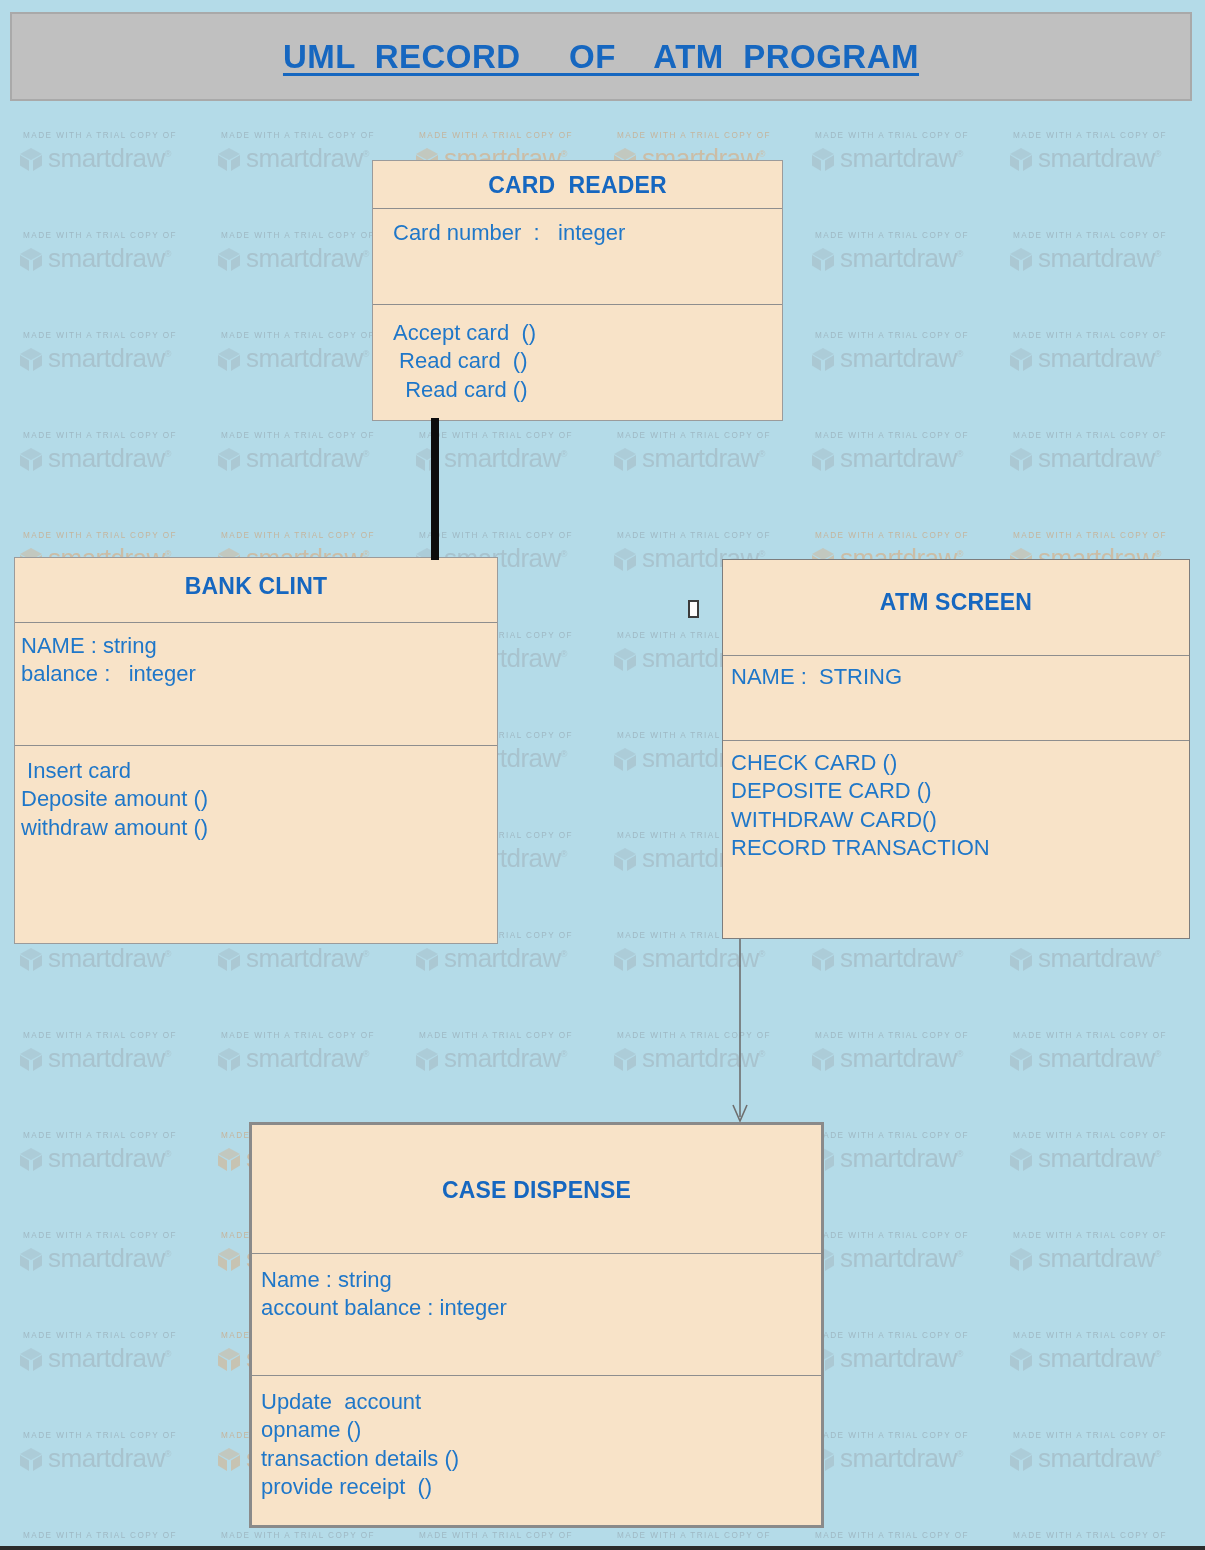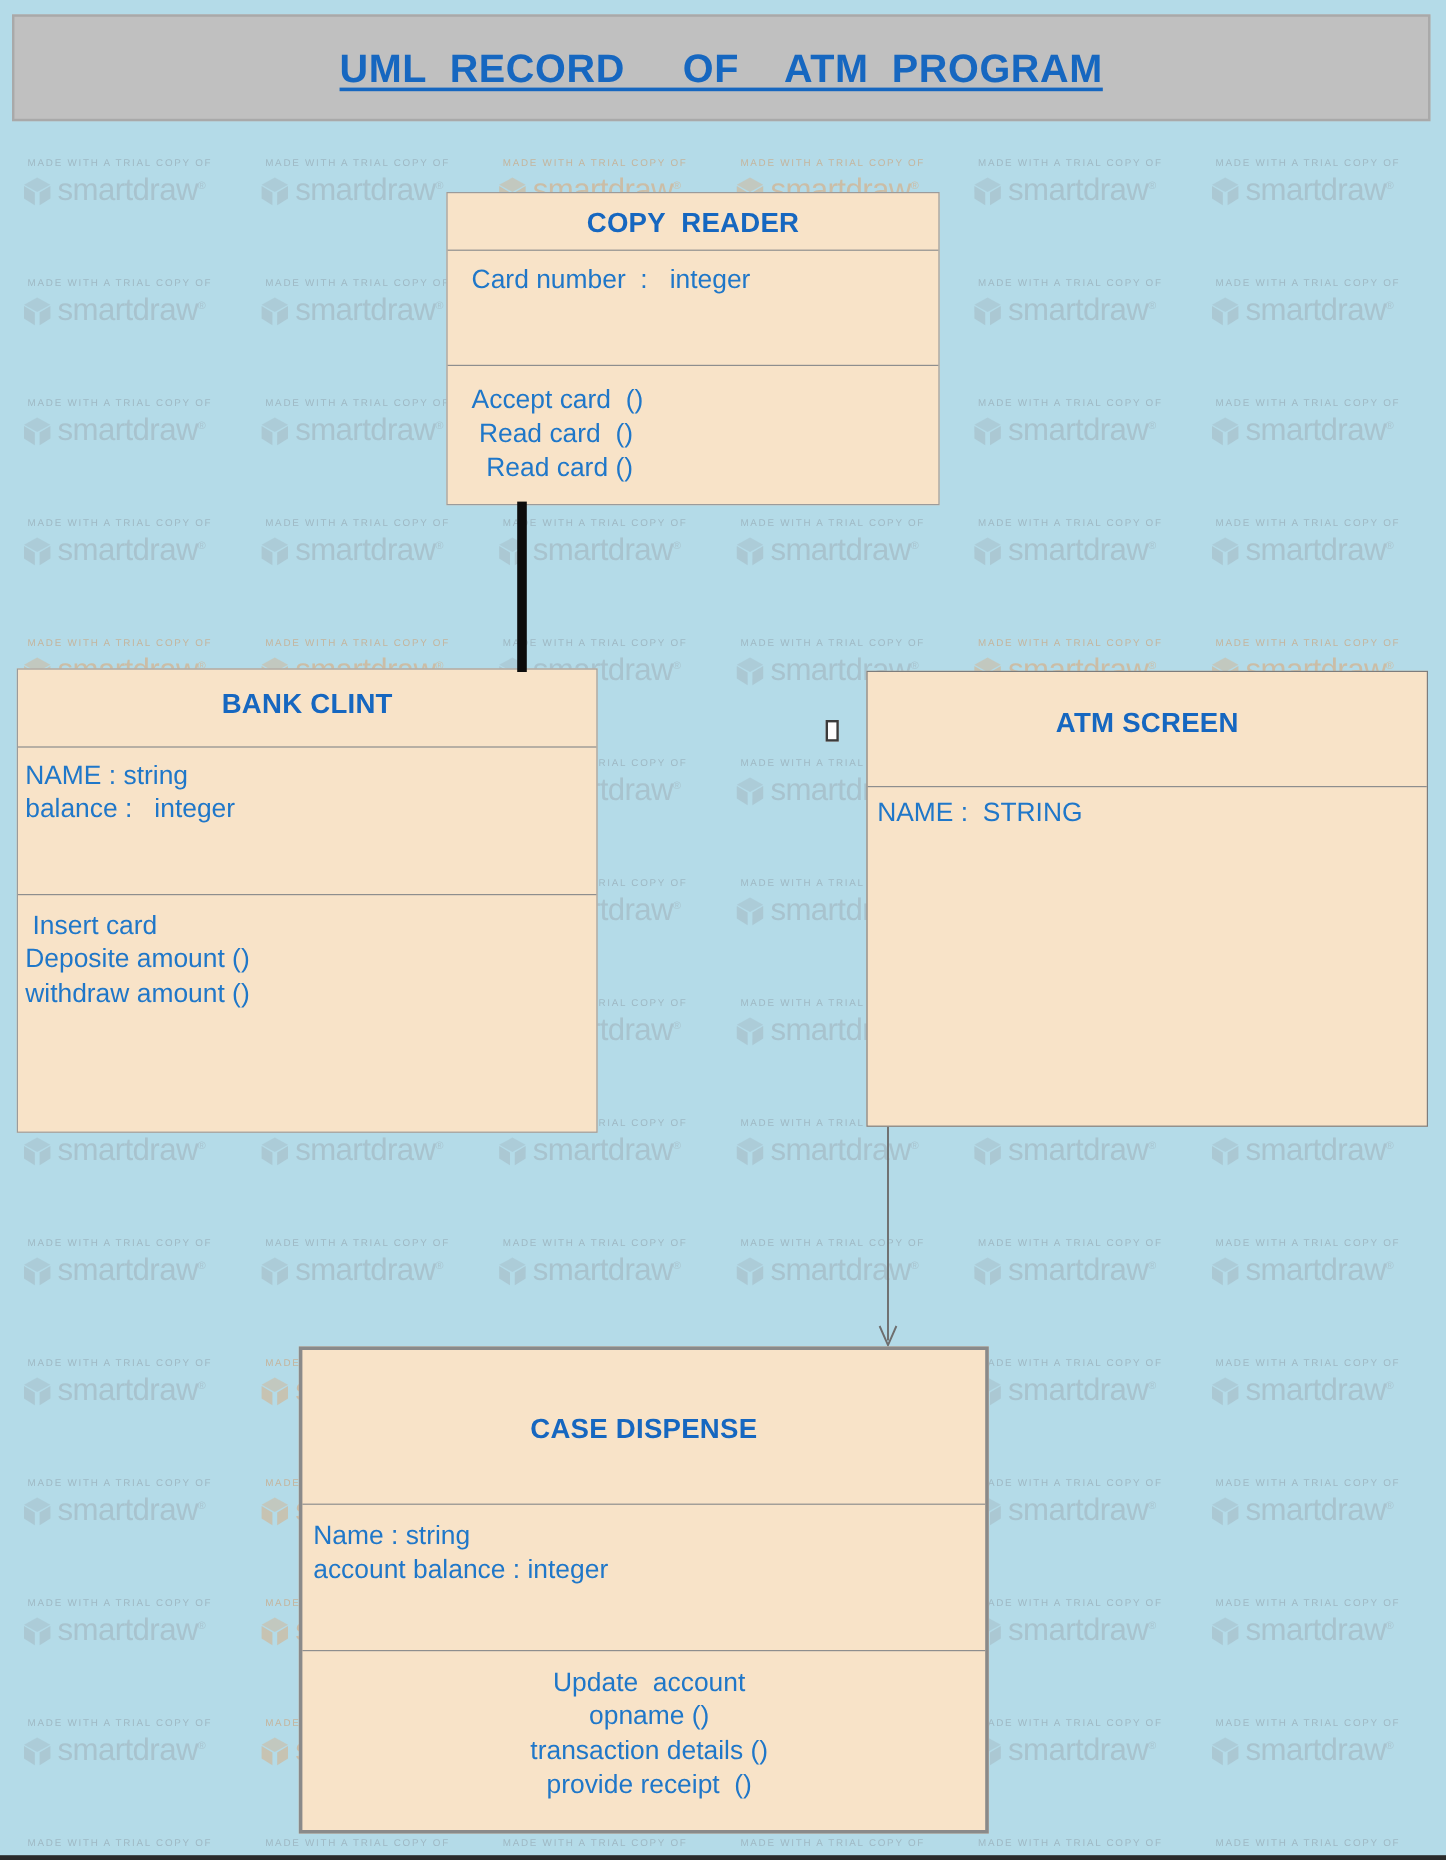--- a/index.html
+++ b/index.html
@@ -140,21 +140,21 @@
   #class-atm-screen .c-ops   { height: 197px; padding: 8px 0 0 8px; }
 
   
   #class-case-dispense {
     left: 249px; top: 1122px;
     width: 575px; height: 406px;
     border: 3px solid #8a8a8a;
   }
   #class-case-dispense .c-head { height: 128px; padding-top: 52px; }
   #class-case-dispense .c-attrs { height: 122px; padding: 12px 0 0 9px; }
-  #class-case-dispense .c-ops   { height: 144px; padding: 12px 0 0 9px; text-align: center; }
+  #class-case-dispense .c-ops   { height: 144px; padding: 12px 0 0 9px; }
 
   
   #connector-reader-client {
     position: absolute;
     left: 431px; top: 418px;
     width: 8px; height: 142px;
     background: #0c0c0c;
     z-index: 4;
   }
   #connector-screen-dispense {
@@ -1433,21 +1433,21 @@
       </div>
     </div>
   </div>
 
 <div id="title-band">
   <div id="diagram-title">UML  RECORD     OF    ATM  PROGRAM</div>
 </div>
 
 <div class="uml-class" id="class-card-reader">
   <div class="compartment c-head">
-    <div class="cls-title">COPY  READER</div>
+    <div class="cls-title">CARD  READER</div>
   </div>
   <div class="compartment c-attrs divider">
     <div class="member">Card number  :   integer</div>
   </div>
   <div class="compartment c-ops divider">
     <div class="member">Accept card  ()</div>
     <div class="member"> Read card  ()</div>
     <div class="member">  Read card ()</div>
   </div>
 </div>
@@ -1466,20 +1466,26 @@
     <div class="member">withdraw amount ()</div>
   </div>
 </div>
 
 <div class="uml-class" id="class-atm-screen">
   <div class="compartment c-head">
     <div class="cls-title">ATM SCREEN</div>
   </div>
   <div class="compartment c-attrs divider">
     <div class="member">NAME :  STRING</div>
+  </div>
+  <div class="compartment c-ops divider">
+    <div class="member">CHECK CARD ()</div>
+    <div class="member">DEPOSITE CARD ()</div>
+    <div class="member">WITHDRAW CARD()</div>
+    <div class="member">RECORD TRANSACTION</div>
   </div>
 </div>
 
 <div class="uml-class" id="class-case-dispense">
   <div class="compartment c-head">
     <div class="cls-title">CASE DISPENSE</div>
   </div>
   <div class="compartment c-attrs divider">
     <div class="member">Name : string</div>
     <div class="member">account balance : integer</div>

